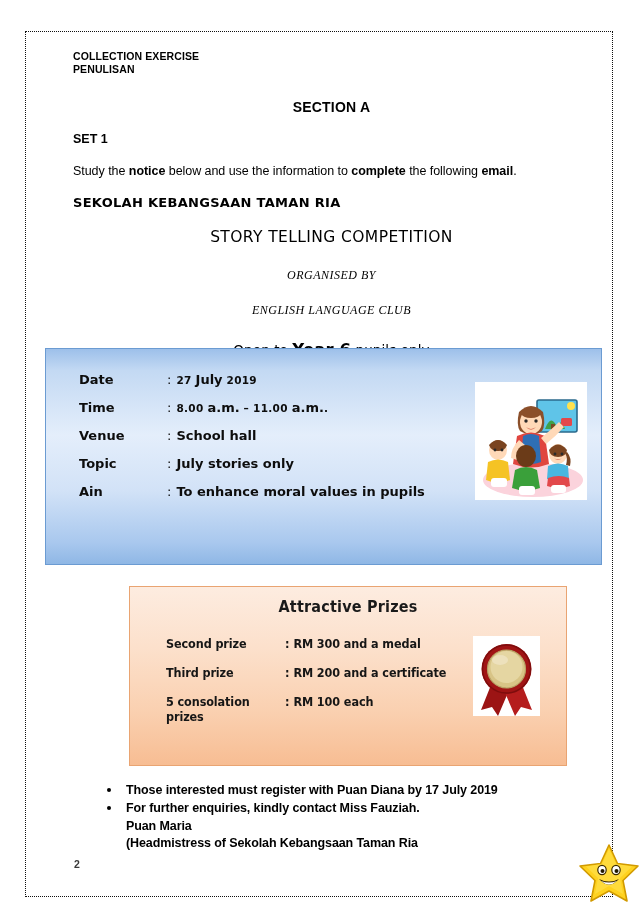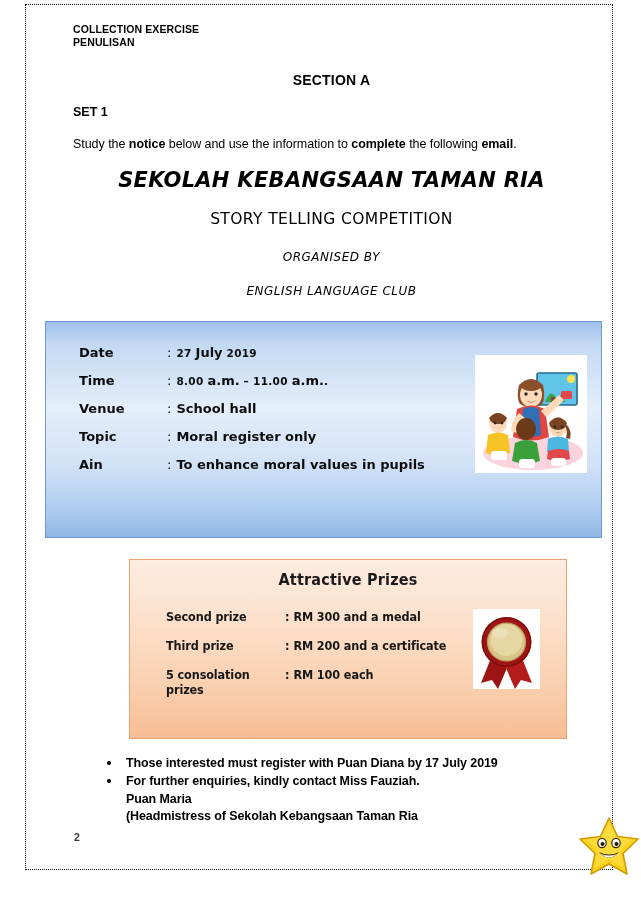--- a/index.html
+++ b/index.html
@@ -13,21 +13,21 @@
     font-family: "Liberation Sans", sans-serif;
     color: #000000;
     overflow: hidden;
     position: relative;
   }
 
   
   #page-frame {
     position: absolute;
     left: 25px;
-    top: 4px;
+    top: 31px;
     width: 588px;
     height: 866px;
     border: 1.5px dotted #101010;
     box-sizing: border-box;
     background: #ffffff;
   }
   #page-inner {
     position: absolute;
     left: 0; top: 0; right: 0; bottom: 0;
     padding: 18px 22px 0 47px;
@@ -59,39 +59,38 @@
     letter-spacing: -0.05px;
   }
   .instruction b { font-weight: 700; }
 
   
   .geom {
     font-family: "DejaVu Sans", sans-serif;
     letter-spacing: 0.2px;
   }
   .notice-title {
-    text-align: center;
-    font-size: 21px;
+    font-size: 13px;
     font-weight: 700;
     margin-top: 17px;
     letter-spacing: 0.3px;
-    font-style: italic;
   }
   .notice-sub {
     text-align: center;
     font-size: 15.5px;
     font-weight: 400;
     margin-top: 18px;
     letter-spacing: 0.4px;
   }
   .notice-org, .notice-club {
     text-align: center;
     font-size: 12px;
     font-style: italic;
     letter-spacing: 0.5px;
+    font-family: Liberation Serif, serif;
   }
   .notice-org { margin-top: 22px; }
   .notice-club { margin-top: 20px; }
   .notice-open {
     text-align: center;
     font-size: 13.5px;
     margin-top: 22px;
     letter-spacing: 0.1px;
   }
   .notice-open .yr {
@@ -285,21 +284,21 @@
         <span class="dval"><span class="colon">:</span><span class="sm">8.00 </span><span>a.m.</span><span class="sm"> – 11.00 </span><span>a.m.</span><span class="sm">.</span></span>
       </div>
 
       <div class="detail-row">
         <span class="dlabel">Venue</span>
         <span class="dval"><span class="colon">:</span><span>School hall</span></span>
       </div>
 
       <div class="detail-row">
         <span class="dlabel">Topic</span>
-        <span class="dval"><span class="colon">:</span><span>Moral register only</span></span>
+        <span class="dval"><span class="colon">:</span><span>July stories only</span></span>
       </div>
 
       <div class="detail-row">
         <span class="dlabel">Ain</span>
         <span class="dval"><span class="colon">:</span><span>To enhance moral values in pupils</span></span>
       </div>
 
     </div>
 
     <div id="clipart-reading">

